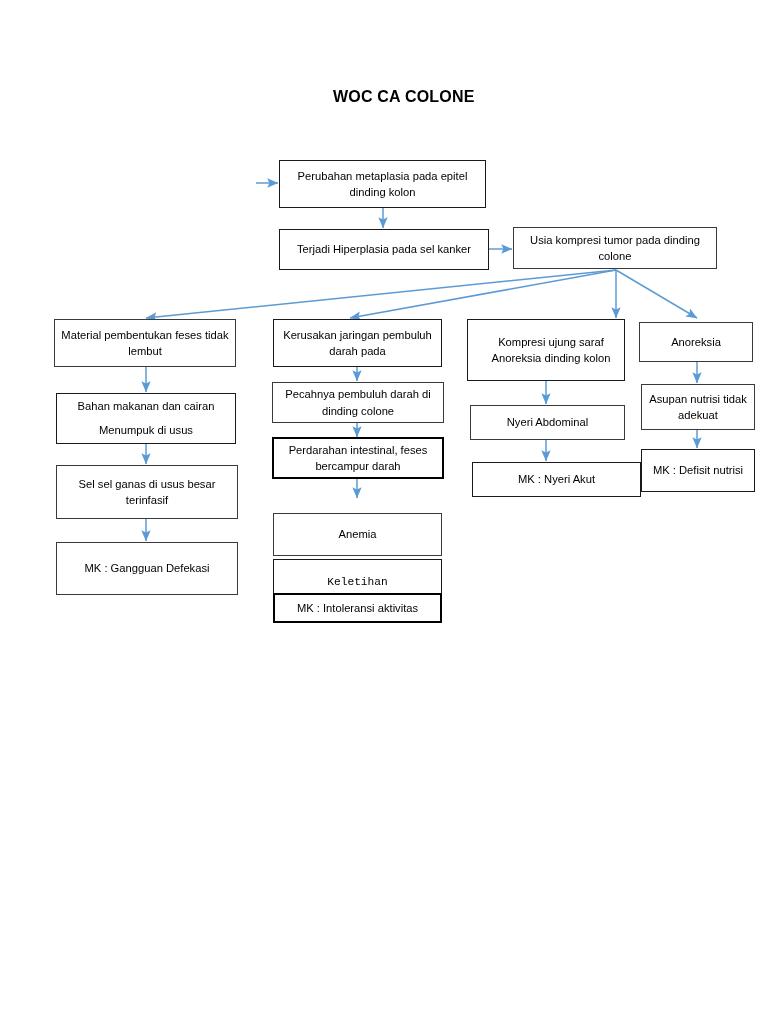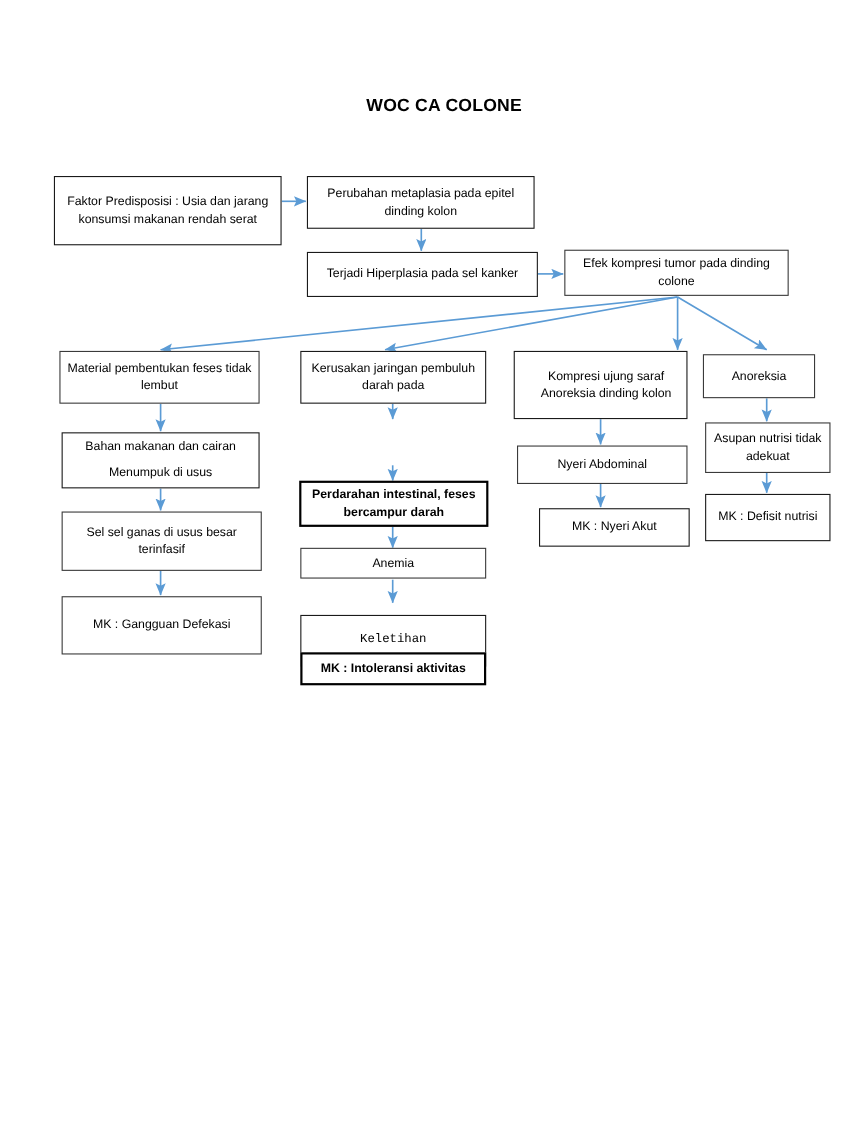--- a/index.html
+++ b/index.html
@@ -56,21 +56,21 @@
     padding: 2px 5px;
     color: #000000;
   }
   .node.thin {
     border-width: 1.2px;
     border-color: #3a3a3a;
   }
   .node.bold {
     border-width: 2px;
     border-color: #000000;
-    font-weight: bold;
+    font-weight: normal;
   }
   .node .txt {
     display: block;
     width: 100%;
     white-space: pre-line;
   }
   .node.two-line-gap .txt {
     line-height: 2.1;
   }
 </style>
@@ -111,34 +111,31 @@
       <line x1="357" y1="579" x2="357" y2="592"></line>
 
       <line x1="546" y1="381" x2="546" y2="404"></line>
       <line x1="546" y1="440" x2="546" y2="461"></line>
 
       <line x1="697" y1="362" x2="697" y2="383"></line>
       <line x1="697" y1="430" x2="697" y2="448"></line>
     </g>
   </svg>
 
-  <div class="node" style="left:49px; top:160px; width:207px; height:63px;">
-    <span class="txt">Faktor Predisposisi : Usia dan jarang konsumsi makanan rendah serat</span>
-  </div>
 
   <div class="node" style="left:279px; top:160px; width:207px; height:48px;">
     <span class="txt">Perubahan metaplasia pada epitel dinding kolon</span>
   </div>
 
   <div class="node" style="left:279px; top:229px; width:210px; height:41px;">
     <span class="txt">Terjadi Hiperplasia pada sel kanker</span>
   </div>
 
   <div class="node thin" style="left:513px; top:227px; width:204px; height:42px;">
-    <span class="txt">Efek kompresi tumor pada dinding colone</span>
+    <span class="txt">Usia kompresi tumor pada dinding colone</span>
   </div>
 
   <div class="node thin" style="left:54px; top:319px; width:182px; height:48px;">
     <span class="txt">Material pembentukan feses tidak lembut</span>
   </div>
 
   <div class="node two-line-gap" style="left:56px; top:393px; width:180px; height:51px;">
     <span class="txt">Bahan makanan  dan cairan
 Menumpuk di usus</span>
   </div>
@@ -148,50 +145,53 @@
   </div>
 
   <div class="node thin" style="left:56px; top:542px; width:182px; height:53px;">
     <span class="txt">MK : Gangguan Defekasi</span>
   </div>
 
   <div class="node" style="left:273px; top:319px; width:169px; height:48px;">
     <span class="txt">Kerusakan jaringan pembuluh darah pada</span>
   </div>
 
+  <div class="node thin" style="left:272px; top:382px; width:172px; height:41px;">
+    <span class="txt">Pecahnya pembuluh darah di dinding colone</span>
+  </div>
 
   <div class="node bold" style="left:272px; top:437px; width:172px; height:42px;">
     <span class="txt">Perdarahan intestinal, feses bercampur darah</span>
   </div>
 
-  <div class="node thin" style="left:273px; top:498px; width:169px; height:28px;">
+  <div class="node thin" style="left:273px; top:513px; width:169px; height:43px;">
     <span class="txt">Anemia</span>
   </div>
 
   <div class="node" style="left:273px; top:559px; width:169px; height:47px;font-family:Liberation Mono, monospace;">
     <span class="txt">Keletihan</span>
   </div>
 
   <div class="node bold" style="left:273px; top:593px; width:169px; height:30px;">
     <span class="txt">MK : Intoleransi aktivitas</span>
   </div>
 
   <div class="node" style="left:467px; top:319px; width:158px; height:62px;padding-left:15px;">
     <span class="txt">Kompresi ujung saraf Anoreksia dinding kolon</span>
   </div>
 
   <div class="node thin" style="left:470px; top:405px; width:155px; height:35px;justify-content:flex-end;">
     <span class="txt">Nyeri Abdominal</span>
   </div>
 
-  <div class="node" style="left:490px; top:462px; width:137px; height:35px;align-items:center;">
+  <div class="node" style="left:472px; top:462px; width:169px; height:35px;align-items:center;">
     <span class="txt">MK : Nyeri Akut</span>
   </div>
 
-  <div class="node thin" style="left:639px; top:322px; width:102px; height:40px;">
+  <div class="node thin" style="left:639px; top:322px; width:114px; height:40px;">
     <span class="txt">Anoreksia</span>
   </div>
 
   <div class="node" style="left:641px; top:449px; width:114px; height:43px;">
     <span class="txt">MK : Defisit nutrisi</span>
   </div>
 
   <div class="node thin" style="left:641px; top:384px; width:114px; height:46px;">
     <span class="txt">Asupan nutrisi tidak adekuat</span>
   </div>

